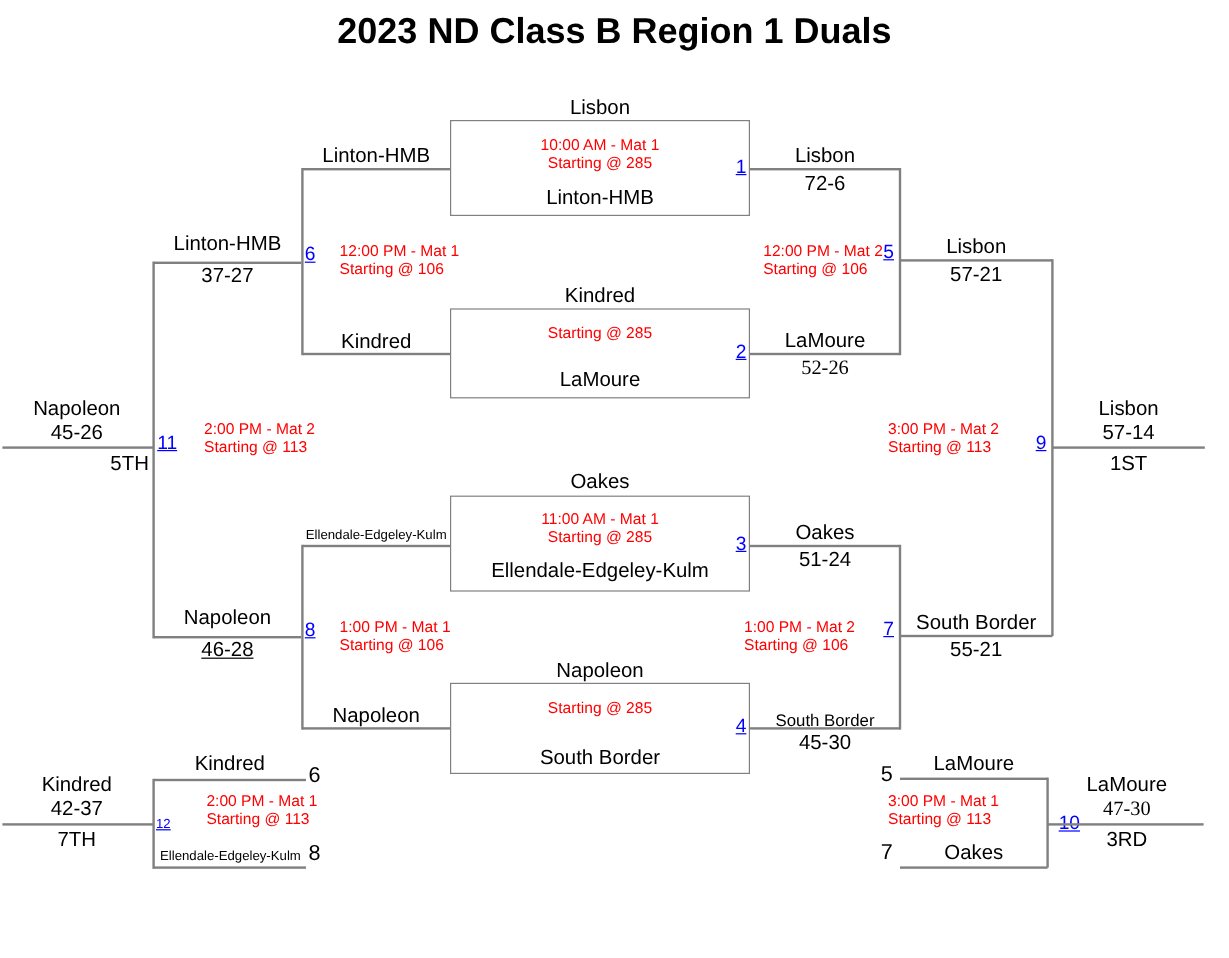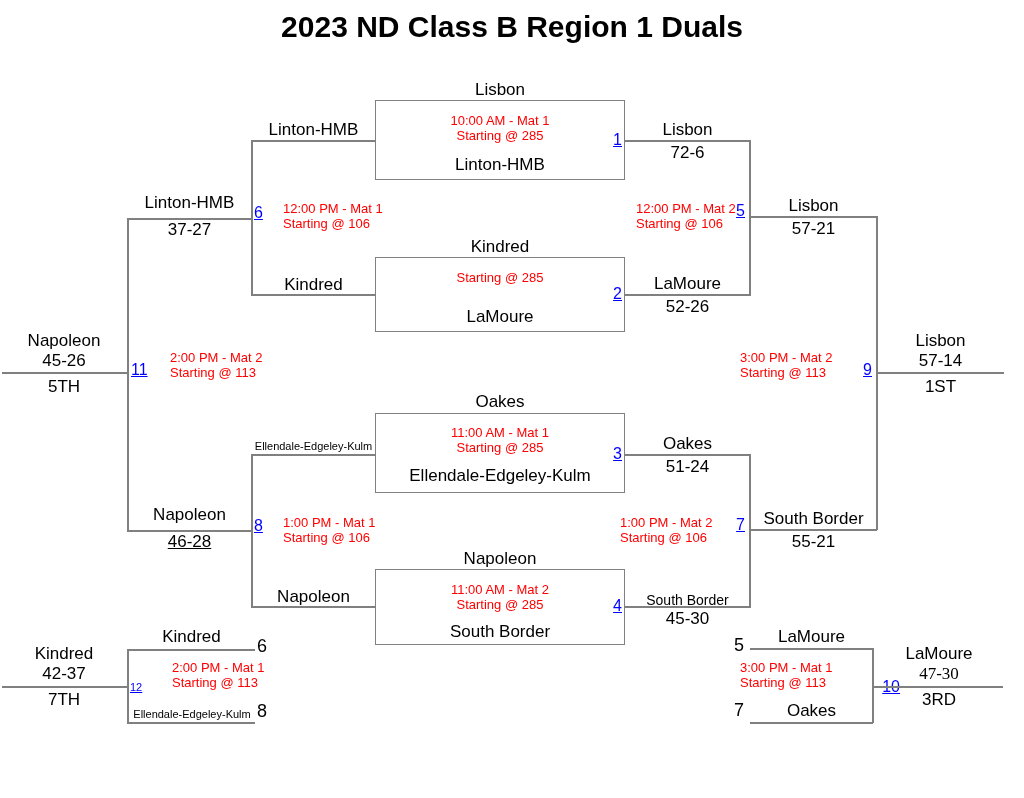--- a/index.html
+++ b/index.html
@@ -46,42 +46,41 @@
   <div class="hline" style="left:252px;top:294px;width:123px;"></div>
   <div class="mbox" style="left:375px;top:257px;width:250px;height:75px;"></div>
   <div class="t" style="left:375px;top:237px;width:250px;">Kindred</div>
   <div class="sched ctr" style="left:375px;top:270px;width:250px;">
     <div>Starting @ 285</div>
   </div>
   <div class="t" style="left:375px;top:307px;width:250px;">LaMoure</div>
   <div class="num r" style="left:598px;top:285px;width:24px;">2</div>
   <div class="hline" style="left:625px;top:294px;width:125px;"></div>
   <div class="t" style="left:625px;top:274px;width:125px;">LaMoure</div>
-  <div class="t" style="left:625px;top:297px;width:125px;">52-26</div>
+  <div class="t" style="left:625px;top:297px;width:125px;font-family:Liberation Serif, serif;">52-26</div>
 
   <div class="t t-sm" style="left:252px;top:440px;width:123px;">Ellendale-Edgeley-Kulm</div>
   <div class="hline" style="left:252px;top:454px;width:123px;"></div>
   <div class="mbox" style="left:375px;top:413px;width:250px;height:80px;"></div>
   <div class="t" style="left:375px;top:392px;width:250px;">Oakes</div>
   <div class="sched ctr" style="left:375px;top:425px;width:250px;">
     <div>11:00 AM - Mat 1</div>
     <div>Starting @ 285</div>
   </div>
   <div class="t" style="left:375px;top:466px;width:250px;">Ellendale-Edgeley-Kulm</div>
   <div class="num r" style="left:598px;top:445px;width:24px;">3</div>
   <div class="hline" style="left:625px;top:454px;width:125px;"></div>
   <div class="t" style="left:625px;top:434px;width:125px;">Oakes</div>
   <div class="t" style="left:625px;top:457px;width:125px;">51-24</div>
 
   <div class="t" style="left:252px;top:587px;width:123px;">Napoleon</div>
   <div class="hline" style="left:252px;top:606px;width:123px;"></div>
   <div class="mbox" style="left:375px;top:569px;width:250px;height:76px;"></div>
   <div class="t" style="left:375px;top:549px;width:250px;">Napoleon</div>
   <div class="sched ctr" style="left:375px;top:582px;width:250px;">
-    <div>11:00 AM - Mat 2</div>
     <div>Starting @ 285</div>
   </div>
   <div class="t" style="left:375px;top:622px;width:250px;">South Border</div>
   <div class="num r" style="left:598px;top:597px;width:24px;">4</div>
   <div class="hline" style="left:625px;top:606px;width:125px;"></div>
   <div class="t t-md" style="left:625px;top:592px;width:125px;">South Border</div>
   <div class="t" style="left:625px;top:609px;width:125px;">45-30</div>
 
   <div class="vline" style="left:749px;top:140px;height:156px;"></div>
   <div class="sched" style="left:636px;top:201px;">
@@ -136,21 +135,21 @@
 
   <div class="vline" style="left:127px;top:218px;height:314px;"></div>
   <div class="sched" style="left:170px;top:350px;">
     <div>2:00 PM - Mat 2</div>
     <div>Starting @ 113</div>
   </div>
   <div class="num" style="left:131px;top:361px;">11</div>
   <div class="hline" style="left:2px;top:372px;width:126px;"></div>
   <div class="t" style="left:0px;top:331px;width:128px;">Napoleon</div>
   <div class="t" style="left:0px;top:351px;width:128px;">45-26</div>
-  <div class="t" style="left:0px;top:377px;width:128px;">5TH</div>
+  <div class="t" style="left:0px;top:377px;width:128px;padding-left:44px;">5TH</div>
 
   <div class="seed r" style="left:726px;top:635px;width:18px;">5</div>
   <div class="t" style="left:750px;top:627px;width:123px;">LaMoure</div>
   <div class="hline" style="left:750px;top:648px;width:123px;"></div>
   <div class="seed r" style="left:726px;top:700px;width:18px;">7</div>
   <div class="t" style="left:750px;top:701px;width:123px;">Oakes</div>
   <div class="hline" style="left:750px;top:722px;width:123px;"></div>
   <div class="vline" style="left:872px;top:648px;height:75px;"></div>
   <div class="sched" style="left:740px;top:660px;">
     <div>3:00 PM - Mat 1</div>

